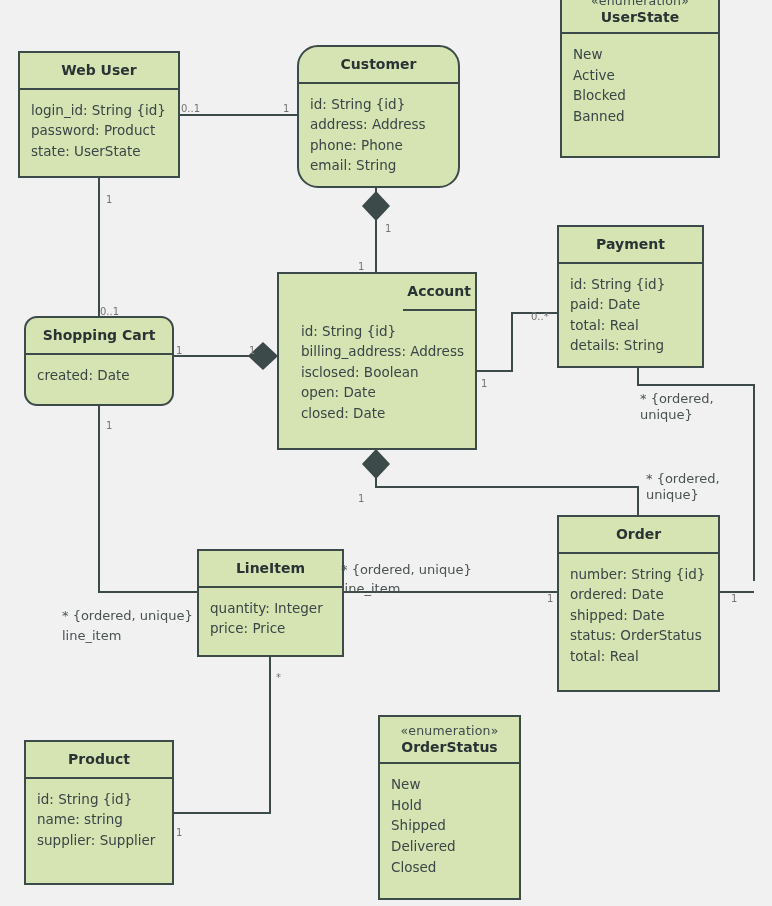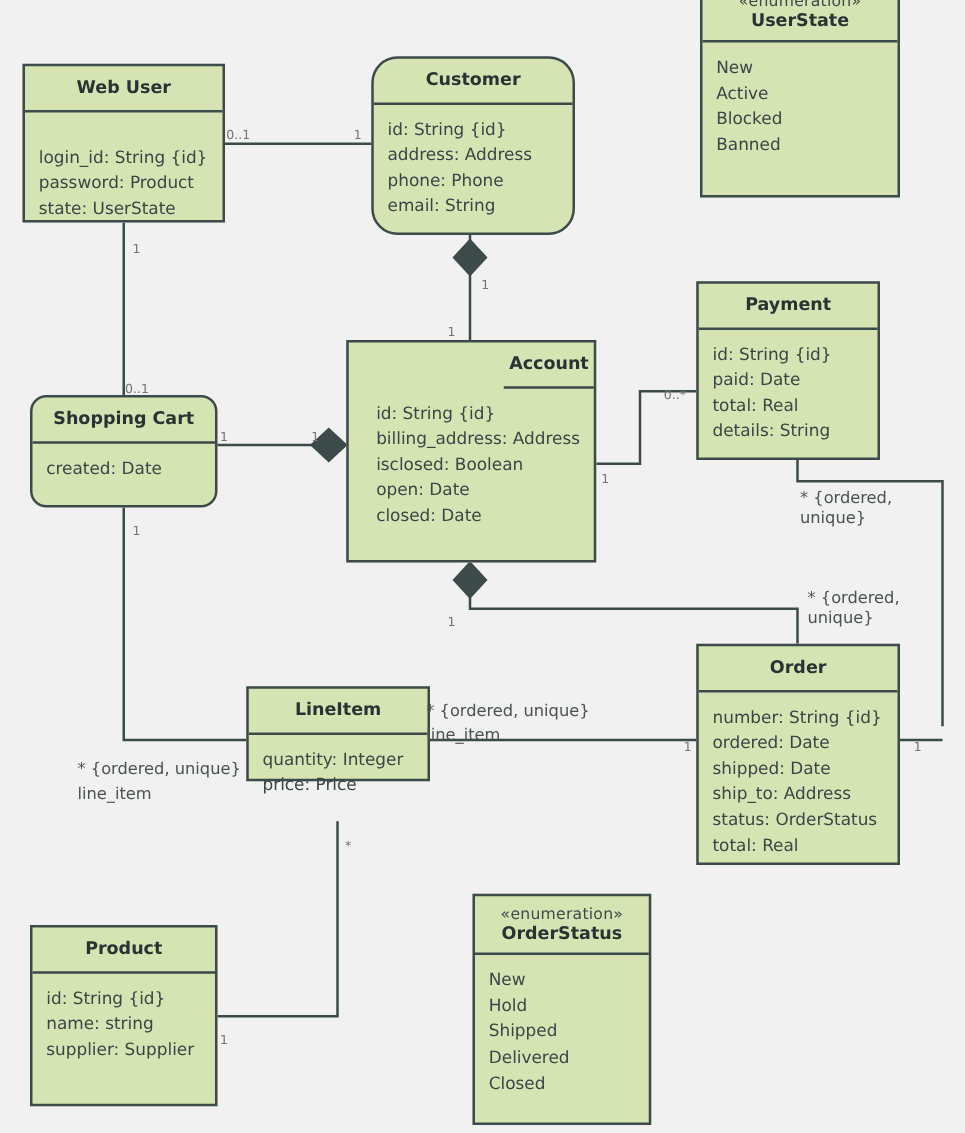--- a/index.html
+++ b/index.html
@@ -115,21 +115,21 @@
     <g fill="#3d4a4a" stroke="#3d4a4a" stroke-width="1.5">
 
       <polygon points="376,192 389,206 376,220 363,206"></polygon>
 
       <polygon points="277,356 263,343 249,356 263,369"></polygon>
 
       <polygon points="376,450 389,464 376,478 363,464"></polygon>
     </g>
   </svg>
 
-<div class="uml-class" style="left: 18px; top: 51px; width: 162px; height: 127px; gap: 16px;">
+<div class="uml-class" style="left: 18px; top: 51px; width: 162px; height: 127px;">
       <div class="class-header"><span>Web User</span></div>
       <div class="class-body">
         <div class="attr">login_id: String {id}</div>
         <div class="attr">password: Product</div>
         <div class="attr">state: UserState</div>
       </div>
     </div>
     <div class="uml-class" style="left: 297px; top: 45px; width: 163px; height: 143px; border-radius: 21px;">
       <div class="class-header"><span>Customer</span></div>
       <div class="class-body">
@@ -166,34 +166,33 @@
         <div class="attr">total: Real</div>
         <div class="attr">details: String</div>
       </div>
     </div>
     <div class="uml-class" style="left: 24px; top: 316px; width: 150px; height: 90px; border-radius: 13px;">
       <div class="class-header"><span>Shopping Cart</span></div>
       <div class="class-body">
         <div class="attr">created: Date</div>
       </div>
     </div>
-    <div class="uml-class" style="left: 197px; top: 549px; width: 147px; height: 76px;">
+    <div class="uml-class" style="left: 197px; top: 549px; width: 147px; height: 108px;">
       <div class="class-header"><span>LineItem</span></div>
       <div class="class-body">
         <div class="attr">quantity: Integer</div>
         <div class="attr">price: Price</div>
       </div>
     </div>
     <div class="uml-class" style="left: 557px; top: 515px; width: 163px; height: 177px;">
       <div class="class-header"><span>Order</span></div>
       <div class="class-body">
         <div class="attr">number: String {id}</div>
         <div class="attr">ordered: Date</div>
         <div class="attr">shipped: Date</div>
-        <div class="attr">ship_to: Address</div>
         <div class="attr">status: OrderStatus</div>
         <div class="attr">total: Real</div>
       </div>
     </div>
     <div class="uml-class" style="left: 24px; top: 740px; width: 150px; height: 145px; justify-content: center;">
       <div class="class-header"><span>Product</span></div>
       <div class="class-body">
         <div class="attr">id: String {id}</div>
         <div class="attr">name: string</div>
         <div class="attr">supplier: Supplier</div>

